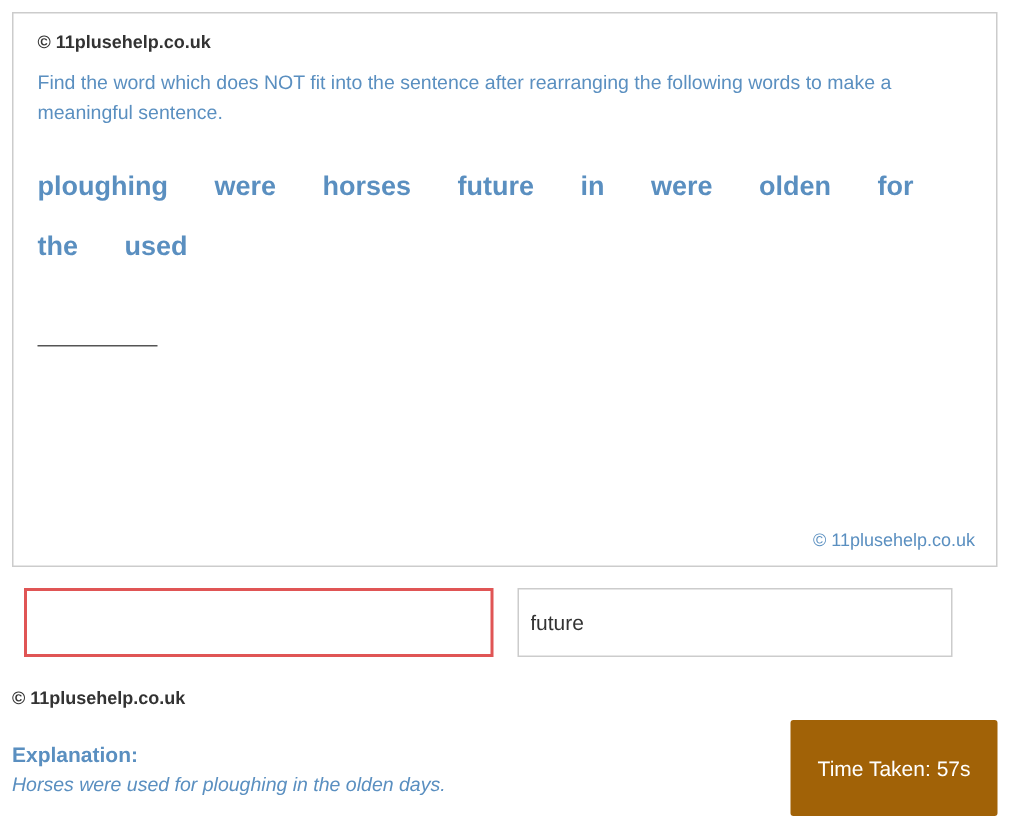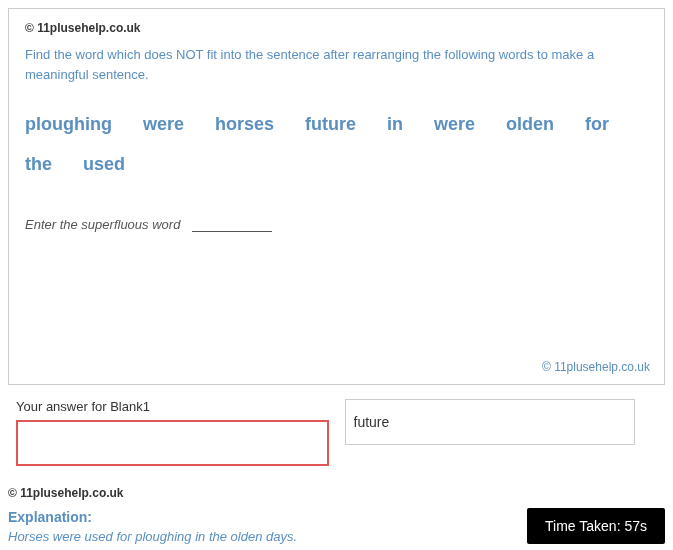--- a/index.html
+++ b/index.html
@@ -155,24 +155,24 @@
       margin-bottom: 4px;
     }
 
     .explanation-text {
       font-size: 13px;
       color: #5a8fc0;
       font-style: italic;
     }
 
     .time-taken-btn {
-      background: #000000;
+      background: #a16207;
       color: #fff;
       border: none;
-      padding: 10px 18px;
+      padding: 24px 18px;
       font-size: 14px;
       cursor: pointer;
       white-space: nowrap;
       border-radius: 2px;
     }
   </style>
 </head>
 <body>
 
 <div class="main-container">
@@ -189,30 +189,28 @@
         <span class="word-item">future</span>
         <span class="word-item">in</span>
         <span class="word-item">were</span>
         <span class="word-item">olden</span>
         <span class="word-item">for</span>
         <span class="word-item">the</span>
         <span class="word-item">used</span>
       </div>
 
     <div class="answer-section">
-      <span class="answer-label">Enter the superfluous word</span>
       <span class="answer-underline"></span>
     </div>
 
     <div class="brand-bottom">© 11plusehelp.co.uk</div>
   </div>
 
   <div class="answer-compare">
     <div class="answer-col">
-      <div class="answer-col-label">Your answer for Blank1</div>
       <input type="text" class="answer-input-user" value="" style="">
     </div>
     <div class="answer-col">
       <input type="text" class="answer-input-correct" readonly="" value="future" style="">
     </div>
   </div>
 
   <div class="footer-section">
     <div class="brand-footer">© 11plusehelp.co.uk</div>
     <div class="explanation-row">

